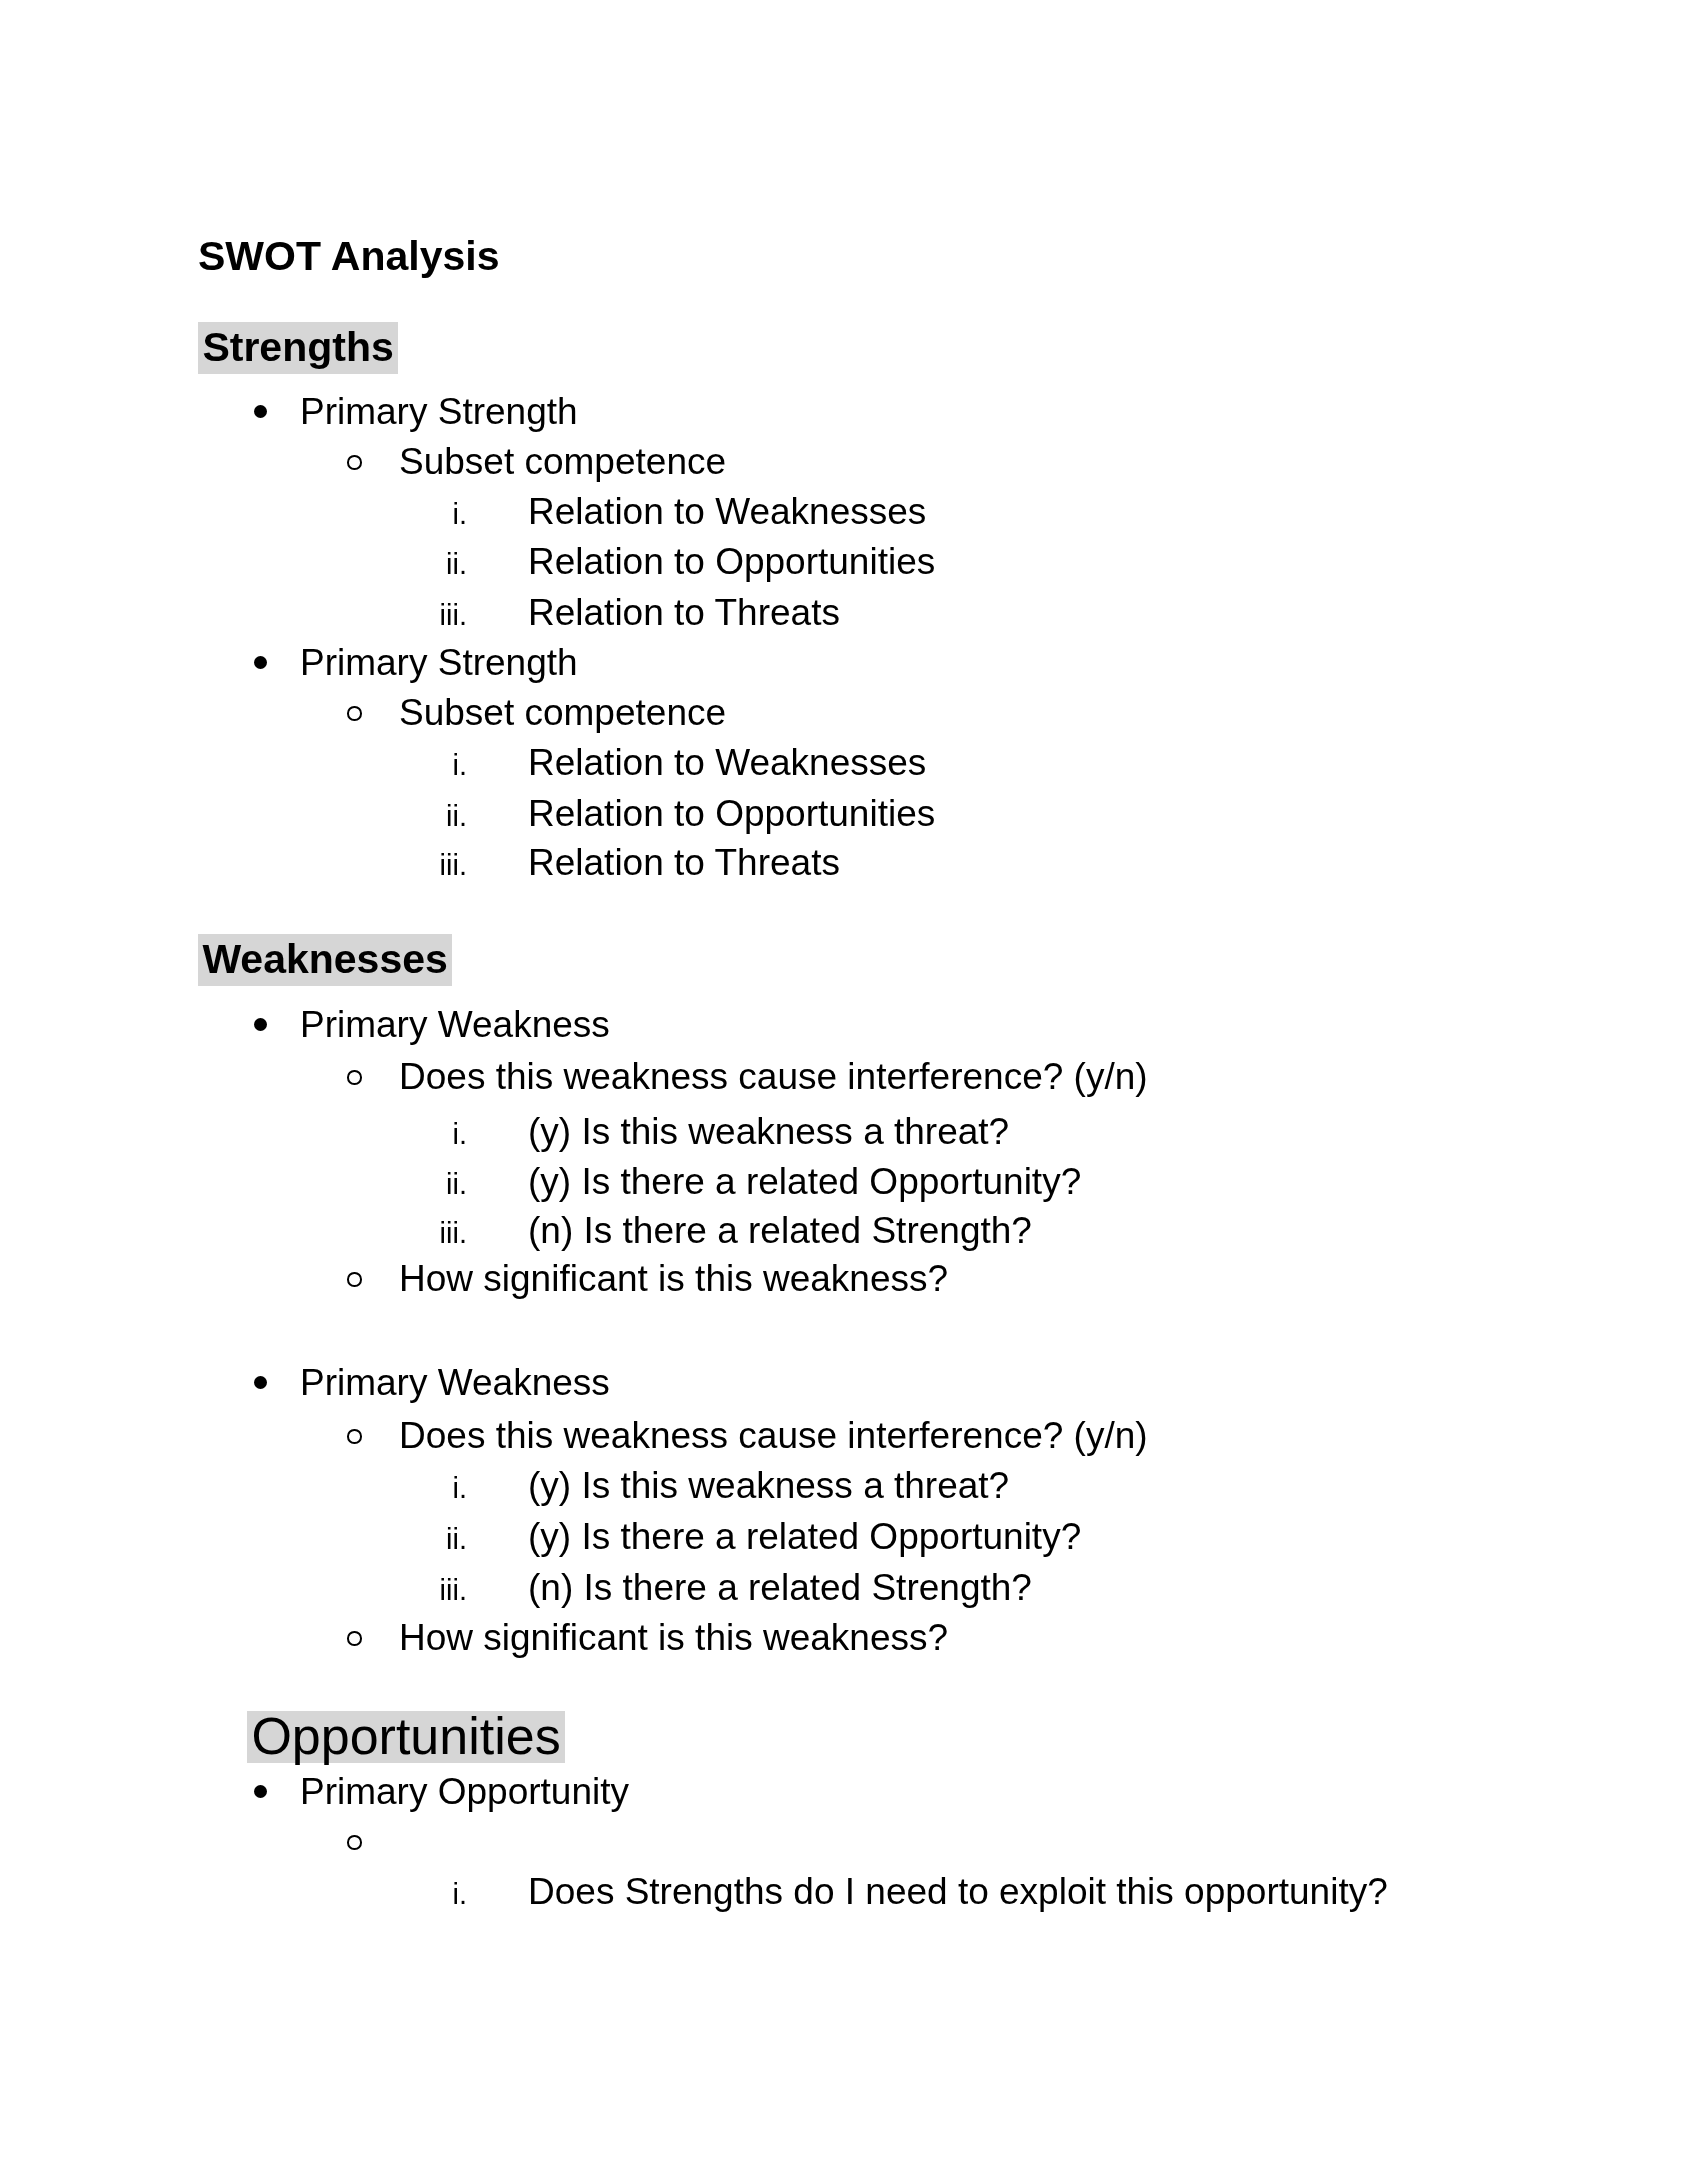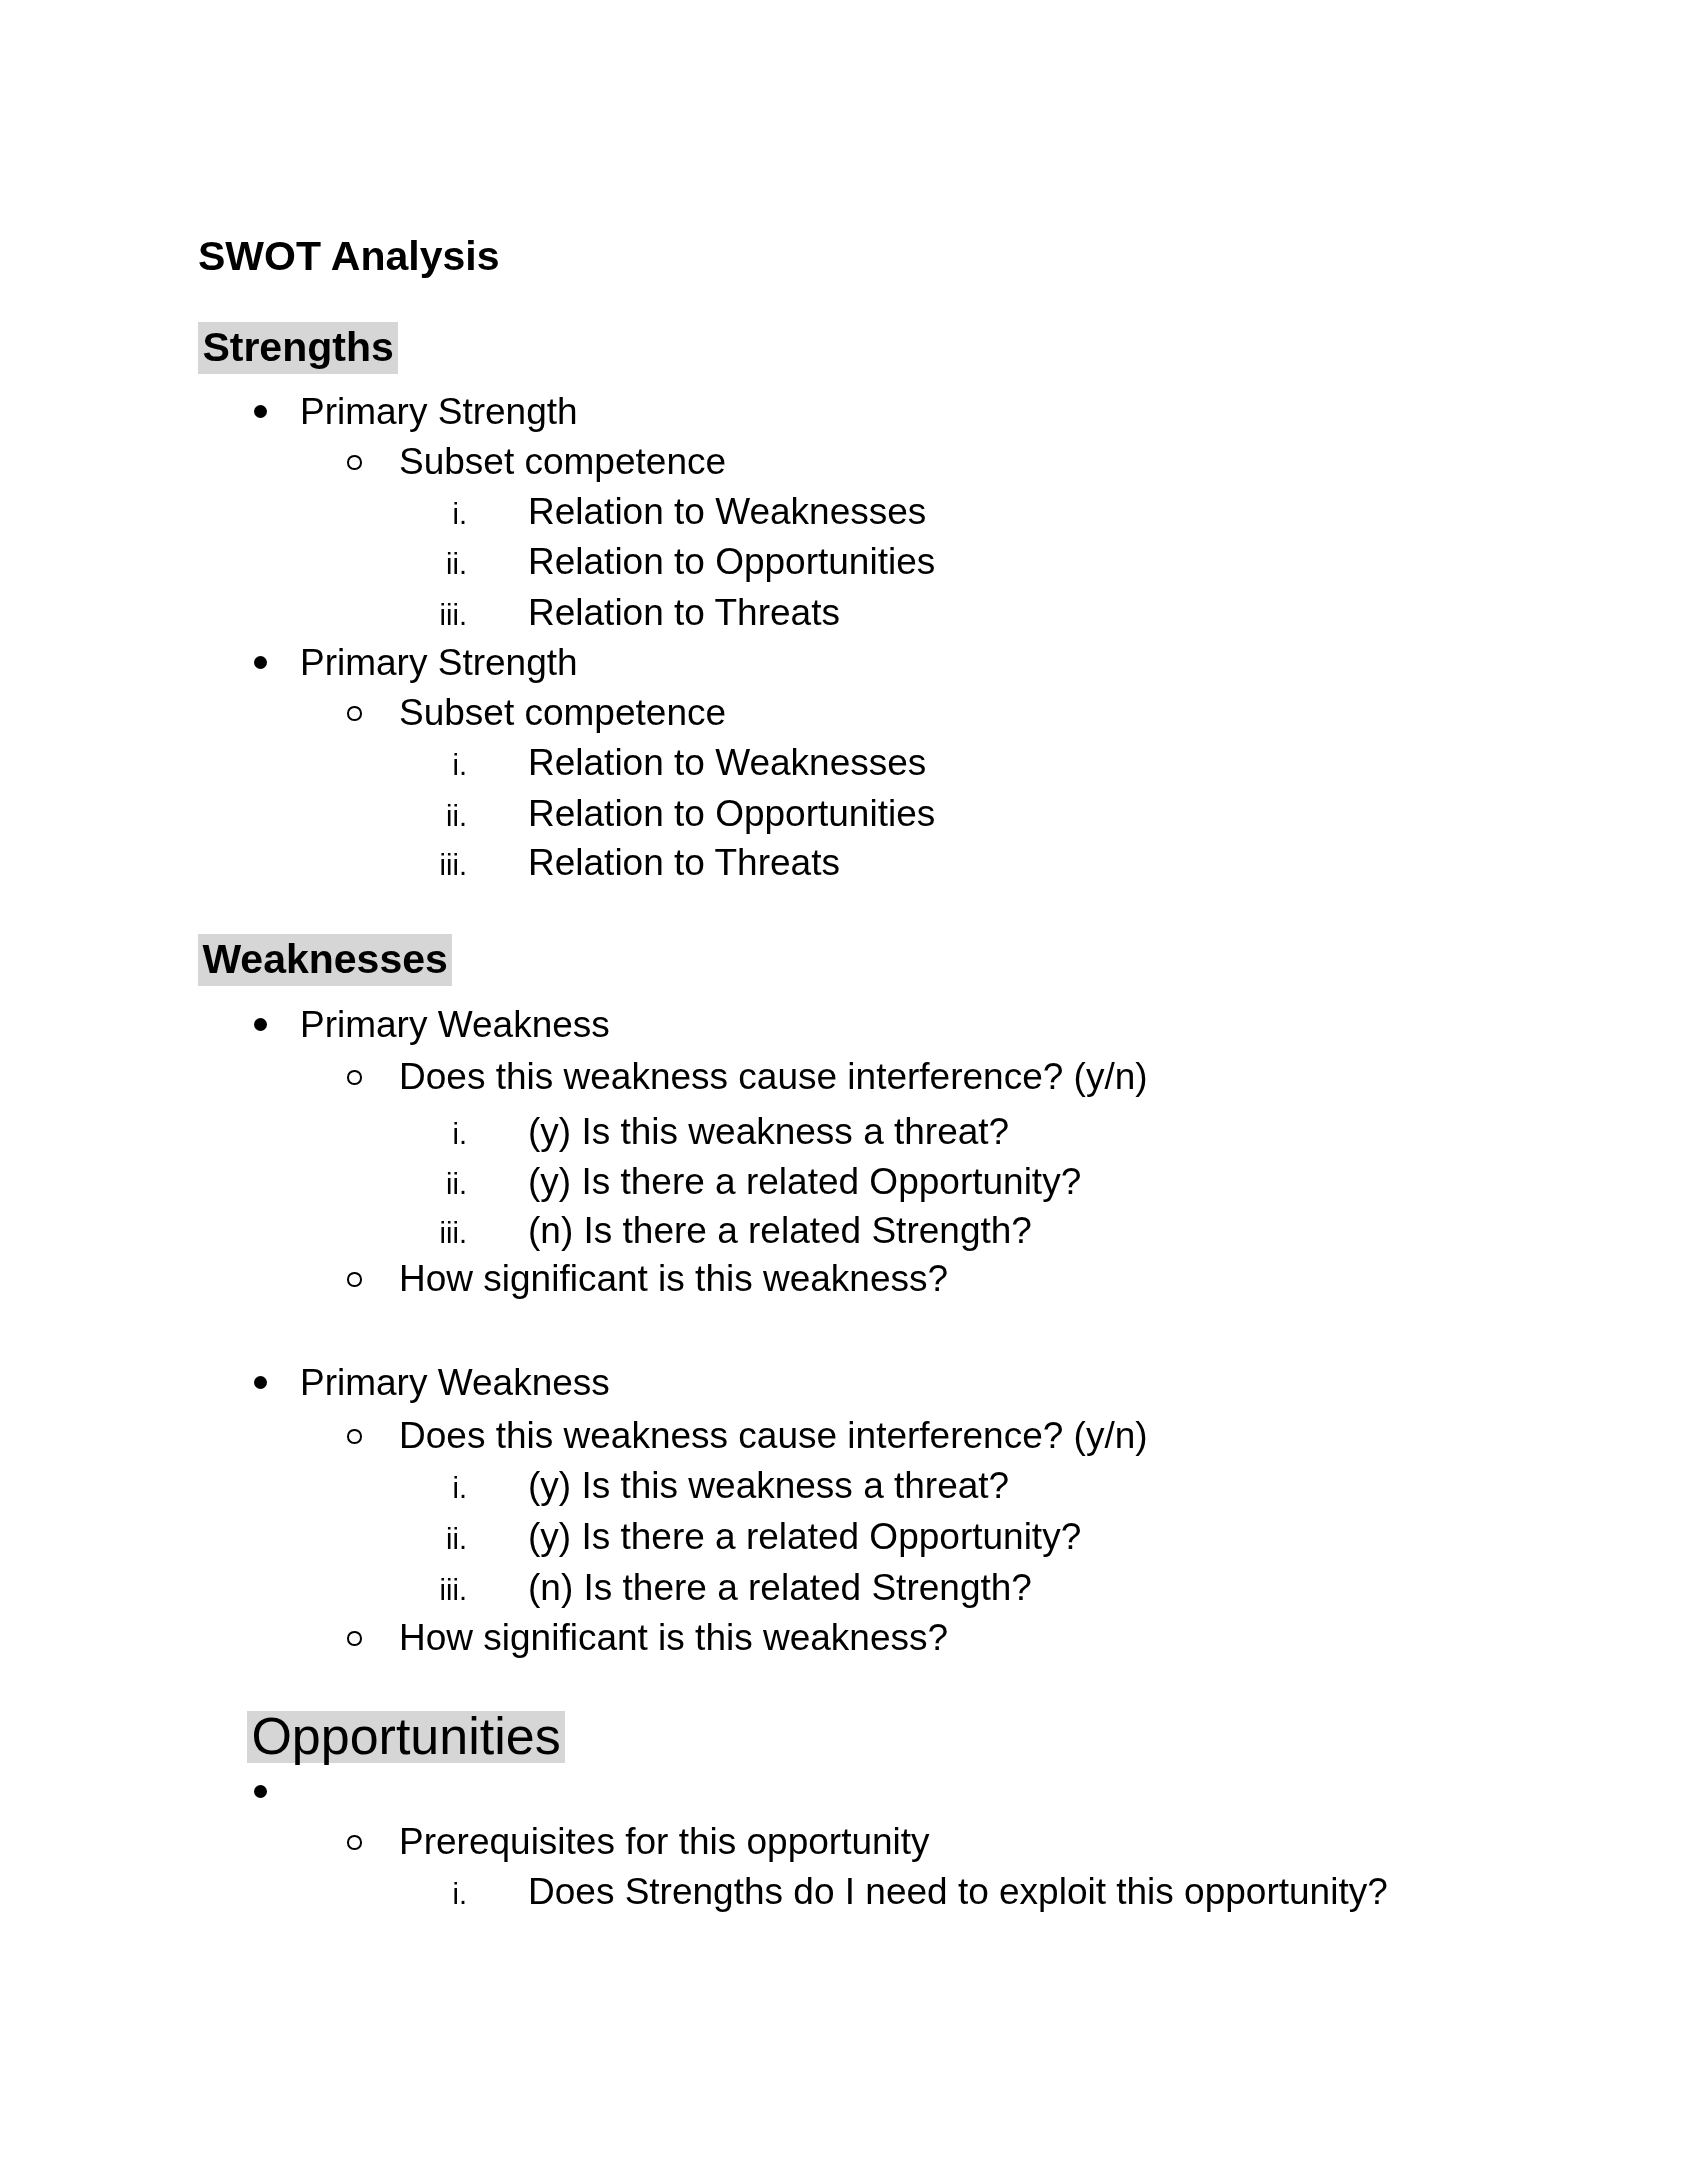--- a/index.html
+++ b/index.html
@@ -165,24 +165,24 @@
     <span class="circle"></span>
     <span class="text">How significant is this weakness?</span>
   </div>
 
   <div class="line heading-light" style="top:1711px">
     <span class="text hl">Opportunities</span>
   </div>
 
   <div class="line l1" style="top:1767px">
     <span class="dot"></span>
+    <span class="text">Primary Opportunity</span>
   </div>
   <div class="line l2" style="top:1817px">
     <span class="circle"></span>
-    <span class="text">Prerequisites for this opportunity</span>
   </div>
   <div class="line l3" style="top:1867px">
     <span class="roman">i.</span>
     <span class="text">Does Strengths do I need to exploit this opportunity?</span>
   </div>
 
 </div>
 
 
 </body></html>

